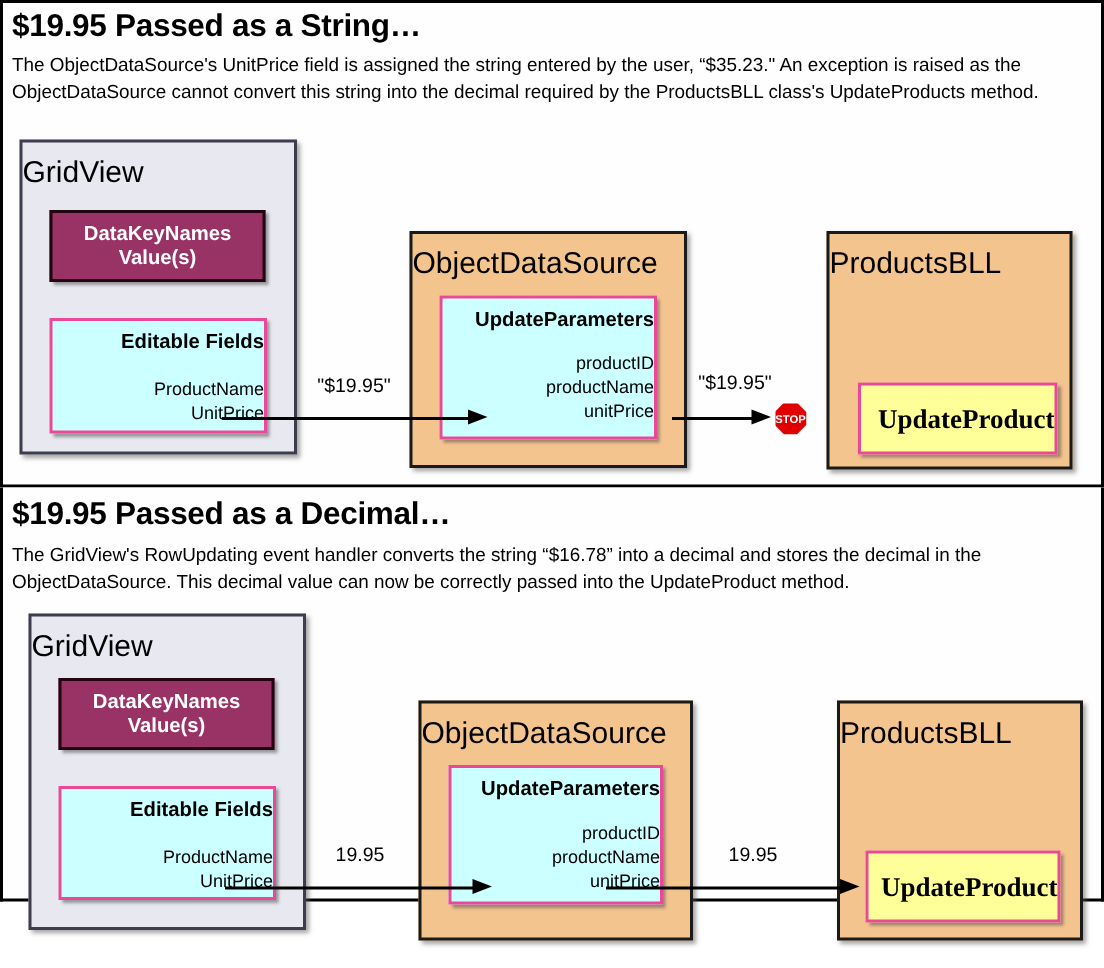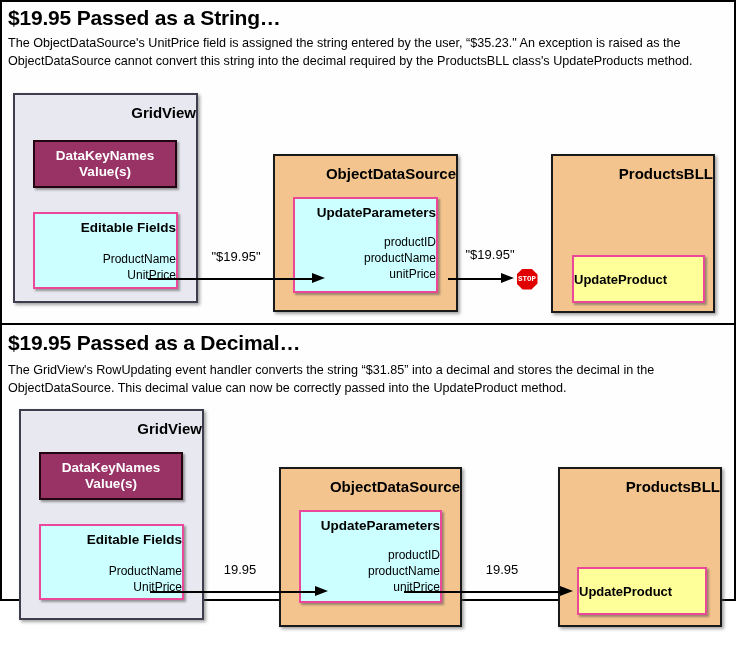--- a/index.html
+++ b/index.html
@@ -36,21 +36,21 @@
   .p2 .sec-desc { top: 37px; }
 
   
   .bigbox {
     position: absolute;
     box-sizing: border-box;
     border: 2px solid #2a2a2a;
     box-shadow: 2px 2px 3px rgba(90,90,90,0.55);
   }
   .bigbox .box-title {
-    text-align: right; font-weight: bold; font-size: 15px;
+    text-align: left; font-weight: normal; font-size: 20px;
     margin-top: 9px;
   }
   .lavender { background: #e8e8f1; border-color: #3d3d4d; }
   .orange   { background: #f4c48e; border-color: #1a1a1a; }
 
   
   .innerbox {
     position: absolute;
     box-sizing: border-box;
     border: 2px solid #ec4899;
@@ -58,22 +58,22 @@
     text-align: center;
   }
   .magenta {
     background: #993366; border-color: #220511;
     color: #fff; font-weight: bold; font-size: 13.5px; line-height: 16px;
     display: flex; flex-direction: column; justify-content: center;
   }
   .cyan   { background: #ccffff; text-align: right; }
   .yellow {
     background: #ffff99;
-    display: flex; align-items: center; justify-content: flex-start;
-    font-weight: bold; font-size: 13px;
+    display: flex; align-items: center; justify-content: flex-end;
+    font-weight: bold; font-size: 18px; font-family: Liberation Serif, serif;
   }
   .inner-title { font-weight: bold; font-size: 13.5px; margin-top: 6px; }
   .fieldlines { font-size: 12px; line-height: 16px; }
   .ef .fieldlines { margin-top: 16px; }
   .up .fieldlines { margin-top: 14px; }
 
   
   .aline { position: absolute; height: 2px; background: #000; }
   .ahead {
     position: absolute; width: 0; height: 0;
@@ -88,21 +88,21 @@
     position: absolute; width: 26px; height: 26px;
     background: #fff;
     clip-path: polygon(29% 0, 71% 0, 100% 29%, 100% 71%, 71% 100%, 29% 100%, 0 71%, 0 29%);
     display: flex; align-items: center; justify-content: center;
     filter: drop-shadow(0 0 1.5px #f4a0a0);
   }
   .stop-inner {
     width: 21px; height: 21px; background: #e00000;
     clip-path: polygon(29% 0, 71% 0, 100% 29%, 100% 71%, 71% 100%, 29% 100%, 0 71%, 0 29%);
     color: #fff; font-weight: bold; font-size: 7.5px;
-    display: flex; align-items: center; justify-content: center; font-family: Liberation Mono, monospace;
+    display: flex; align-items: center; justify-content: center;
   }
 
   
   .p1 .gridview { left: 11px;  top: 91px;  width: 185px; height: 210px; }
   .p1 .dkn      { left: 31px;  top: 138px; width: 144px; height: 48px; }
   .p1 .ef       { left: 31px;  top: 210px; width: 145px; height: 77px; }
   .p1 .ods      { left: 271px; top: 152px; width: 185px; height: 158px; }
   .p1 .up       { left: 291px; top: 195px; width: 145px; height: 96px; }
   .p1 .pbll     { left: 549px; top: 152px; width: 164px; height: 159px; }
   .p1 .upd      { left: 570px; top: 253px; width: 133px; height: 48px; }
@@ -178,21 +178,21 @@
   <div class="ahead arrow2-head"></div>
   <div class="alabel label2">"$19.95"</div>
 
   <div class="stop-outer stop">
     <div class="stop-inner">STOP</div>
   </div>
 </div>
 
 <div class="panel p2">
   <h1 class="sec-title">$19.95 Passed as a Decimal…</h1>
-  <div class="sec-desc">The GridView's RowUpdating event handler converts the string “$31.85” into a decimal and stores the decimal in the ObjectDataSource. This decimal value can now be correctly passed into the UpdateProduct method.</div>
+  <div class="sec-desc">The GridView's RowUpdating event handler converts the string “$16.78” into a decimal and stores the decimal in the ObjectDataSource. This decimal value can now be correctly passed into the UpdateProduct method.</div>
 
   <div class="bigbox lavender gridview">
     <div class="box-title">GridView</div>
   </div>
   <div class="innerbox magenta dkn">
     <span>DataKeyNames</span>
     <span>Value(s)</span>
   </div>
   <div class="innerbox cyan ef">
     <div class="inner-title">Editable Fields</div>

